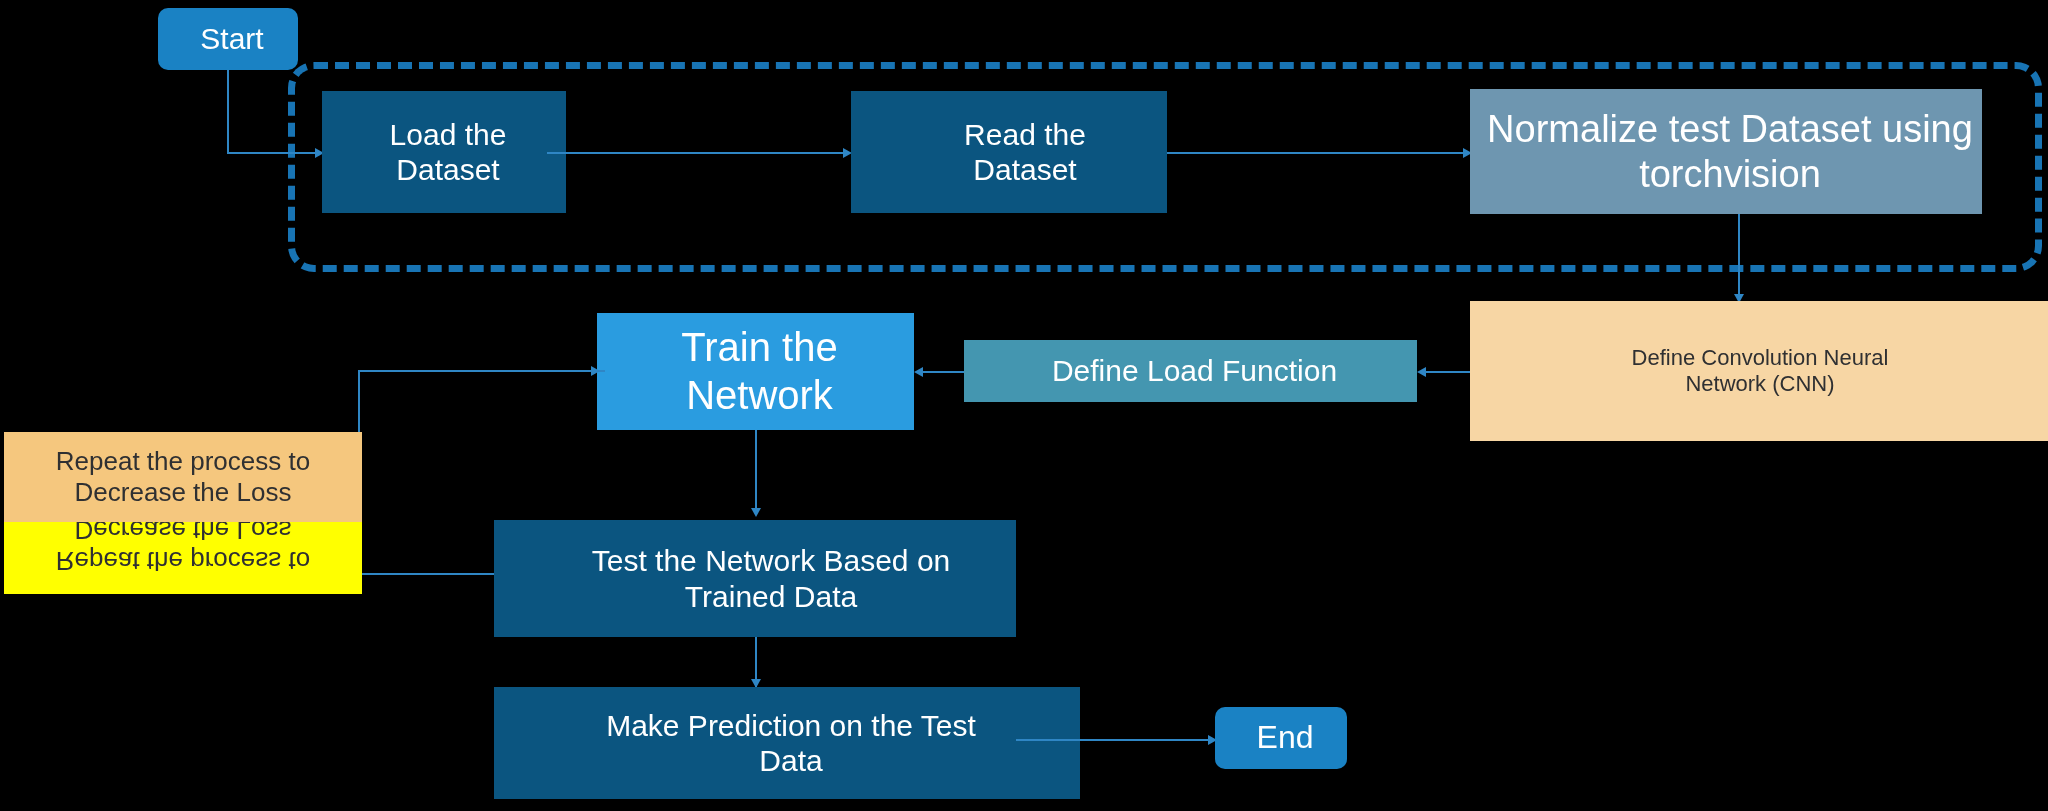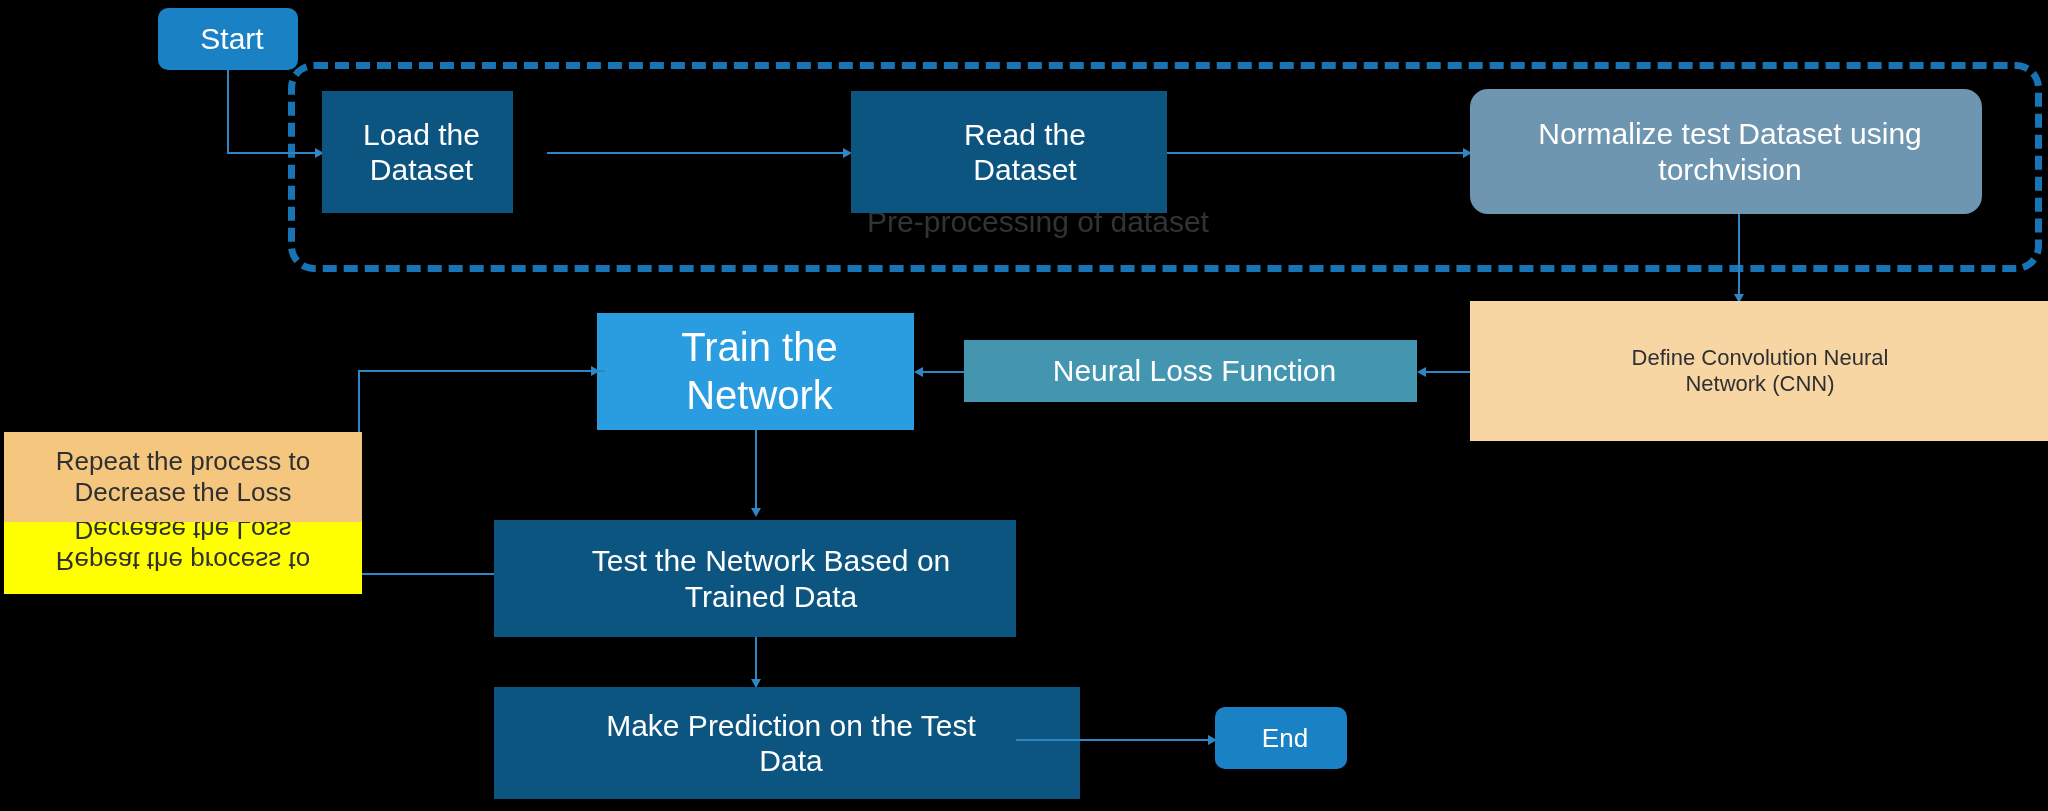--- a/index.html
+++ b/index.html
@@ -107,64 +107,63 @@
     overflow: hidden;
   }
 </style>
 </head>
 <body>
 
 <div id="stage">
 
   <div class="group-box" style="left:288px; top:62px; width:1754px; height:210px;"></div>
 
-  <div class="group-label" style="left:828px; top:205px; width:420px; font-size:30px;">Pre-processing of dataset</div>
 
   <div class="node rounded" style="left:158px; top:8px; width:140px; height:62px; background:#1a82c4; font-size:30px;">
     <span class="light-text">Start</span>
   </div>
 
   <div class="edge-v" style="left:227px; top:70px; height:83px;"></div>
   <div class="edge-h" style="left:227px; top:152px; width:97px;"></div>
   <div class="arrow arrow-r" style="left:315px; top:148px;"></div>
 
-  <div class="node" style="left:322px; top:91px; width:191px; height:122px; background:#0b5580; font-size:30px;">
+  <div class="node" style="left:322px; top:91px; width:244px; height:122px; background:#0b5580; font-size:30px;">
     <span class="light-text">Load the
 Dataset</span>
   </div>
 
   <div class="edge-h" style="left:547px; top:152px; width:303px;"></div>
   <div class="arrow arrow-r" style="left:843px; top:148px;"></div>
 
   <div class="node" style="left:851px; top:91px; width:316px; height:122px; background:#0b5580; font-size:30px;padding-left:24px;">
     <span class="light-text">Read the
 Dataset</span>
   </div>
 
   <div class="edge-h" style="left:1167px; top:152px; width:303px;"></div>
   <div class="arrow arrow-r" style="left:1463px; top:148px;"></div>
 
-  <div class="node" style="left:1470px; top:89px; width:512px; height:125px; background:#6e96b0; font-size:30px;border-radius:18px;">
+  <div class="node" style="left:1470px; top:89px; width:512px; height:125px; background:#6e96b0; font-size:38px;">
     <span class="light-text">Normalize test Dataset using
 torchvision</span>
   </div>
 
   <div class="edge-v" style="left:1738px; top:214px; height:88px;"></div>
   <div class="arrow arrow-d" style="left:1734px; top:294px;"></div>
 
   <div class="node" style="left:1470px; top:301px; width:580px; height:140px; background:#f7d6a4; font-size:22px;">
     <span class="dark-text">Define Convolution Neural
 Network (CNN)</span>
   </div>
 
   <div class="edge-h" style="left:1425px; top:371px; width:45px;"></div>
   <div class="arrow arrow-l" style="left:1417px; top:367px;"></div>
 
   <div class="node" style="left:964px; top:340px; width:453px; height:62px; background:#4496b0; font-size:30px;">
-    <span class="light-text">Neural Loss Function</span>
+    <span class="light-text">Define Load Function</span>
   </div>
 
   <div class="edge-h" style="left:922px; top:371px; width:42px;"></div>
   <div class="arrow arrow-l" style="left:914px; top:367px;"></div>
 
   <div class="node" style="left:597px; top:313px; width:317px; height:117px; background:#2a9ce0; font-size:40px;">
     <span class="light-text">Train the
 Network</span>
   </div>
 
@@ -198,17 +197,17 @@
   <div class="arrow arrow-d" style="left:751px; top:679px;"></div>
 
   <div class="node" style="left:494px; top:687px; width:586px; height:112px; background:#0b5580; font-size:30px;">
     <span class="light-text">Make Prediction on the Test
 Data</span>
   </div>
 
   <div class="edge-h" style="left:1016px; top:739px; width:199px;"></div>
   <div class="arrow arrow-r" style="left:1208px; top:735px;"></div>
 
-  <div class="node rounded" style="left:1215px; top:707px; width:132px; height:62px; background:#1a82c4; font-size:26px;">
+  <div class="node rounded" style="left:1215px; top:707px; width:132px; height:62px; background:#1a82c4; font-size:32px;">
     <span class="light-text">End</span>
   </div>
 
 </div>
 
 </body></html>

